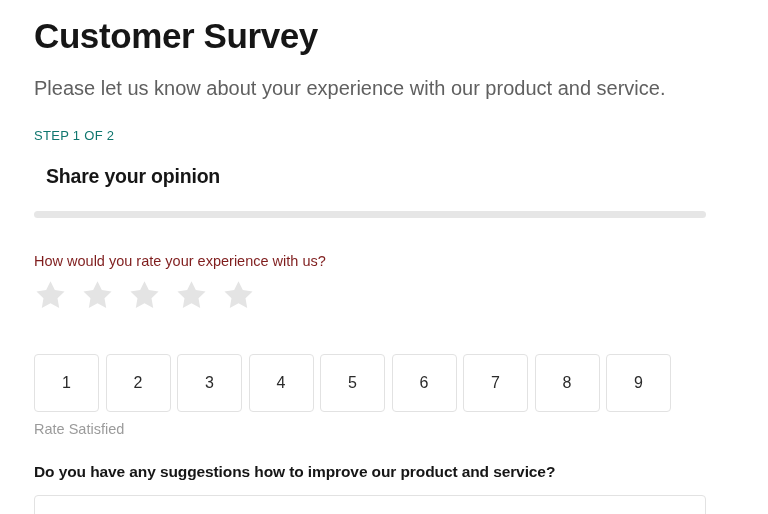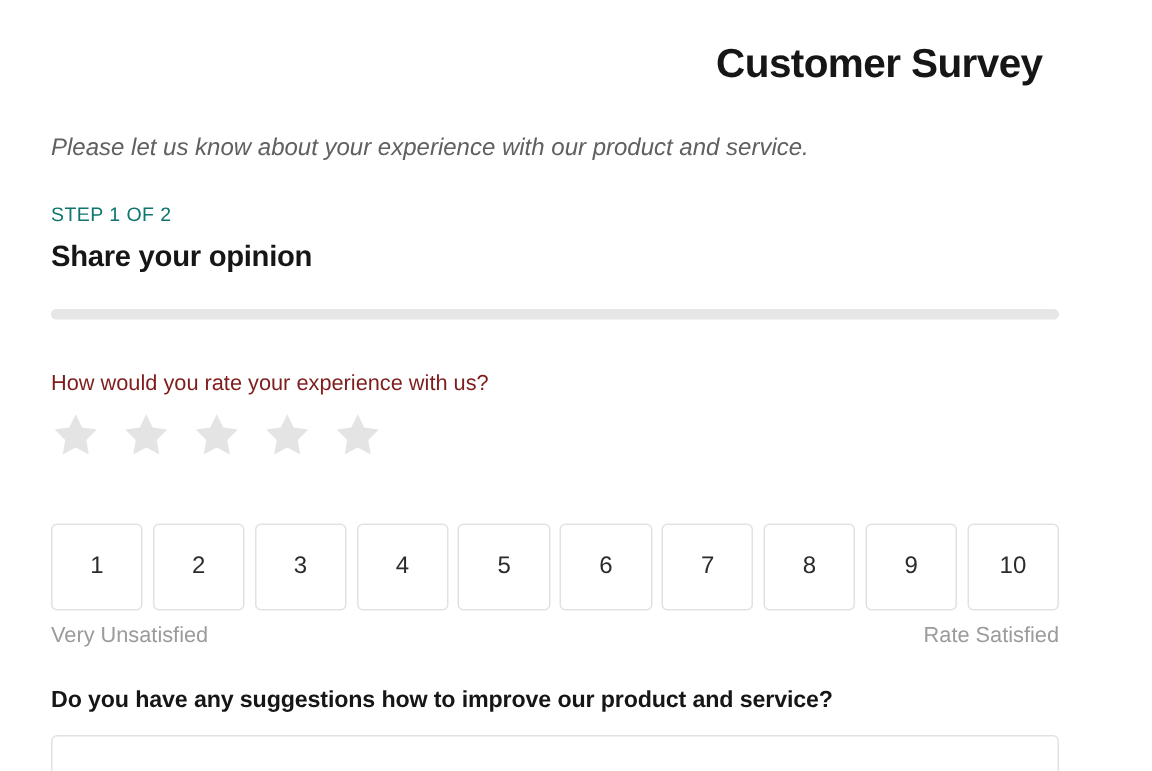--- a/index.html
+++ b/index.html
@@ -23,52 +23,50 @@
   }
   .container {
     position: absolute;
     left: 34px;
     top: 0;
     width: 672px;
   }
 
   
   .survey-title {
-    font-size: 27px;
+    font-size: 35px;
     font-weight: bold;
     color: #161616;
     letter-spacing: -0.4px;
     line-height: 1.1;
-    margin: 11px;
+    margin: 0;
     padding-top: 17px;
-    text-align: right;
   }
   .survey-subtitle {
-    font-size: 16px;
+    font-size: 20px;
     color: #606060;
     margin: 0;
     padding-top: 19px;
     line-height: 1.35;
-    font-style: italic;
   }
 
   
   .step-label {
     font-size: 13px;
     color: #0f766e;
     letter-spacing: 0.3px;
     margin: 0;
     padding-top: 26px;
     text-transform: uppercase;
   }
   .step-title {
     font-size: 19.5px;
     font-weight: bold;
     color: #161616;
-    margin: 0;
+    margin: 12px;
     padding-top: 10px;
     letter-spacing: -0.2px;
   }
 
   
   .progress-track {
     margin-top: 23px;
     width: 672px;
     height: 7px;
     border-radius: 4px;
@@ -216,24 +214,22 @@
       <div class="scale-row" id="scale-row">
           <div class="scale-box">1</div>
           <div class="scale-box">2</div>
           <div class="scale-box">3</div>
           <div class="scale-box">4</div>
           <div class="scale-box">5</div>
           <div class="scale-box">6</div>
           <div class="scale-box">7</div>
           <div class="scale-box">8</div>
           <div class="scale-box">9</div>
-          <div class="scale-box">10</div>
         </div>
       <div class="scale-endpoints">
-        <span class="endpoint">Very Unsatisfied</span>
         <span class="endpoint">Rate Satisfied</span>
       </div>
     </div>
 
     <div class="suggestion-block">
       <div class="field-label">Do you have any suggestions how to improve our product and service?</div>
       <textarea class="textarea-box" id="suggestions-input" placeholder="" style=""></textarea>
     </div>
 
   </div>

